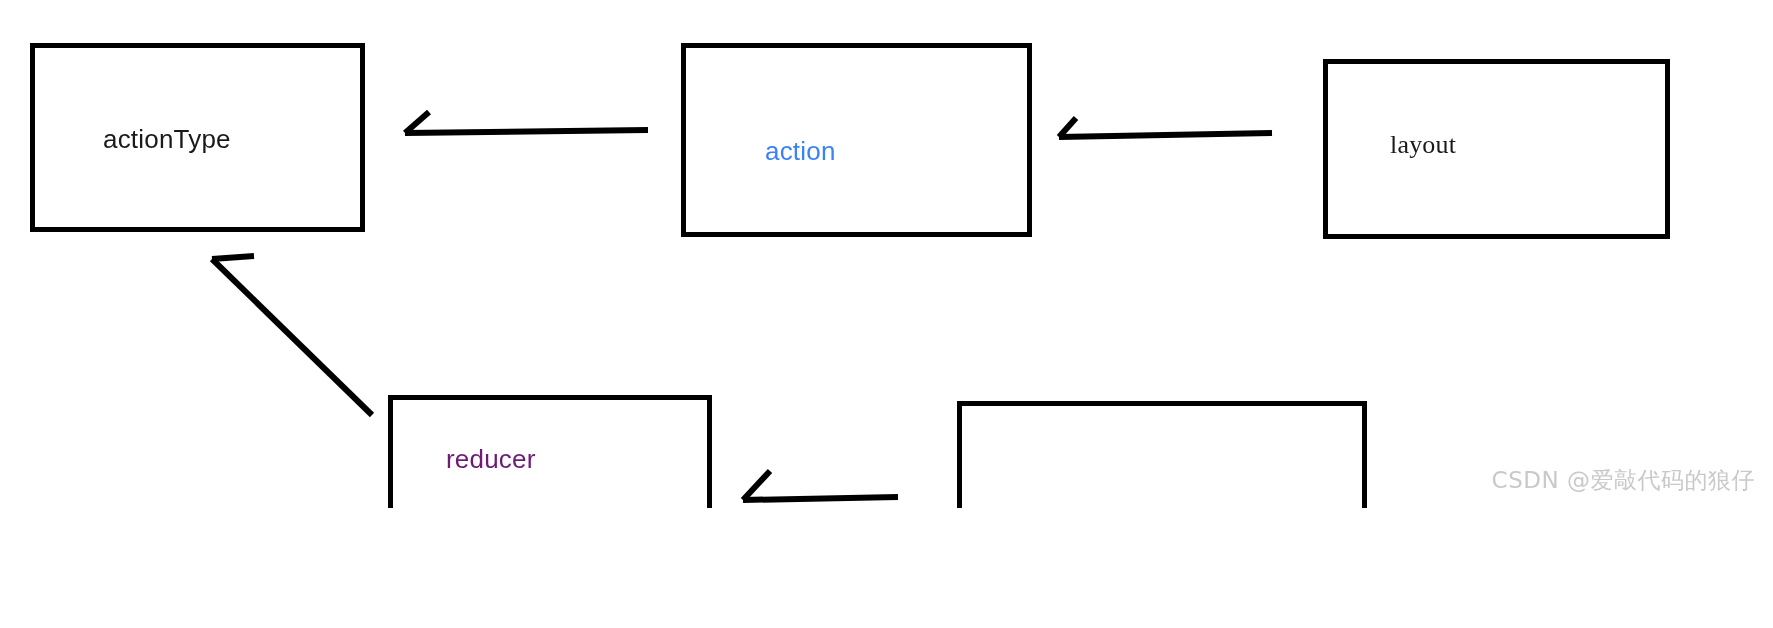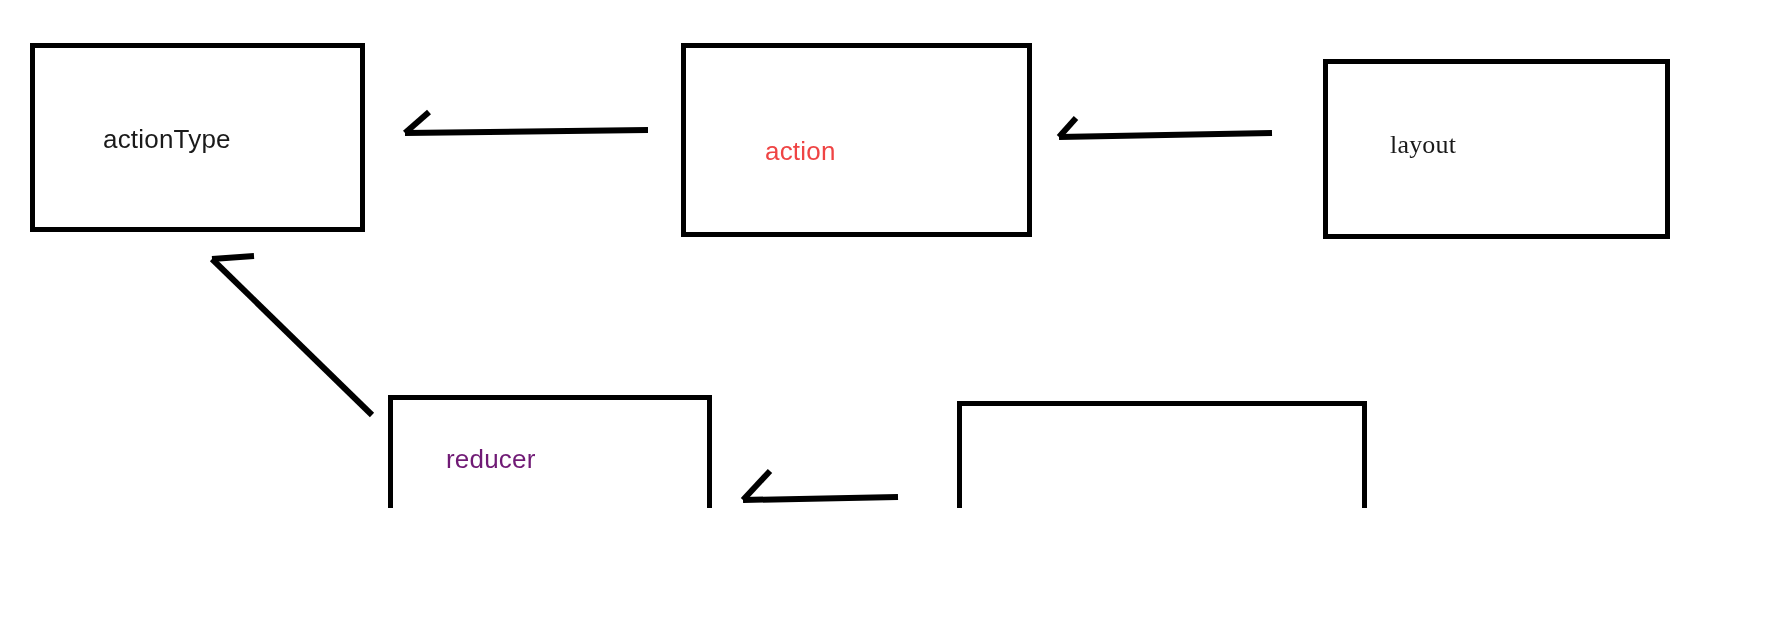--- a/index.html
+++ b/index.html
@@ -55,21 +55,21 @@
 
 <div id="canvas">
 
   <div class="node" style="left: 30px; top: 43px; width: 335px; height: 189px; border-color: rgb(0, 0, 0); background: rgb(255, 255, 255);"></div>
   <div class="node" style="left: 681px; top: 43px; width: 351px; height: 194px; border-color: rgb(0, 0, 0); background: rgb(255, 255, 255);"></div>
   <div class="node" style="left: 1323px; top: 59px; width: 347px; height: 180px; border-color: rgb(0, 0, 0); background: rgb(255, 255, 255);"></div>
   <div class="node" style="left: 388px; top: 395px; width: 324px; height: 205px; border-color: rgb(0, 0, 0); background: rgb(255, 255, 255);"></div>
   <div class="node" style="left: 957px; top: 401px; width: 410px; height: 199px; border-color: rgb(0, 0, 0); background: rgb(255, 255, 255);"></div>
 
   <div class="node-label" style="left: 103px; top: 124px; color: rgb(26, 26, 26);">actionType</div>
-  <div class="node-label" style="left: 765px; top: 136px; color: #ef4444;">action</div>
+  <div class="node-label" style="left: 765px; top: 136px; color: #3b82f6;">action</div>
   <div class="node-label" style="left: 1390px; top: 130px; color: rgb(26, 26, 26); font-family: Liberation Serif, serif;">layout</div>
   <div class="node-label" style="left: 446px; top: 444px; color: #701a75;">reducer</div>
 
   <svg id="arrow-layer" viewBox="0 0 1773 628">
       <g>
         <line x1="648" y1="130" x2="405" y2="133" stroke="#000000" stroke-width="6" stroke-linecap="butt"></line>
         <line x1="405" y1="133" x2="429" y2="112" stroke="#000000" stroke-width="6" stroke-linecap="butt"></line>
       </g>
       <g>
         <line x1="1272" y1="133" x2="1059" y2="137" stroke="#000000" stroke-width="6" stroke-linecap="butt"></line>
@@ -78,13 +78,14 @@
       <g>
         <line x1="898" y1="497" x2="743" y2="500" stroke="#000000" stroke-width="6" stroke-linecap="butt"></line>
         <line x1="743" y1="500" x2="770" y2="471" stroke="#000000" stroke-width="6" stroke-linecap="butt"></line>
       </g>
       <g>
         <line x1="372" y1="415" x2="212" y2="259" stroke="#000000" stroke-width="6" stroke-linecap="butt"></line>
         <line x1="212" y1="259" x2="254" y2="256" stroke="#000000" stroke-width="6" stroke-linecap="butt"></line>
       </g>
     </svg>
 
+  <div class="watermark" style="color: rgb(201, 201, 201);">CSDN @爱敲代码的狼仔</div>
 </div>
 
 </body></html>

